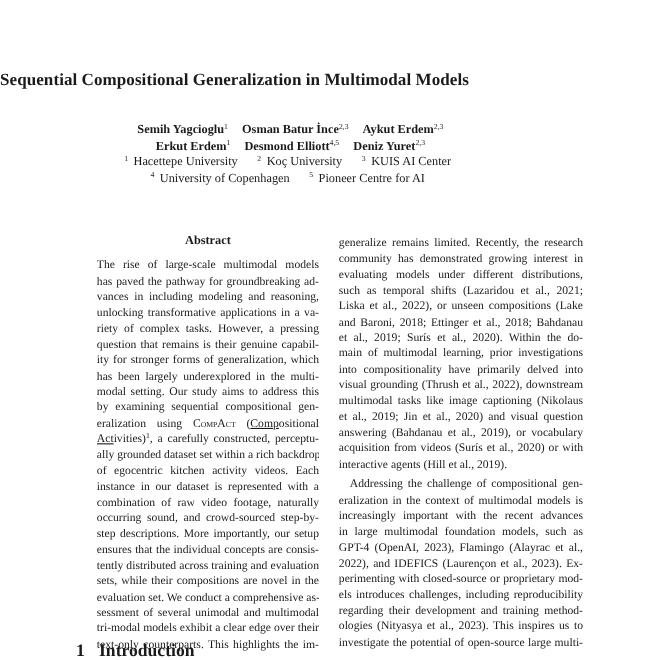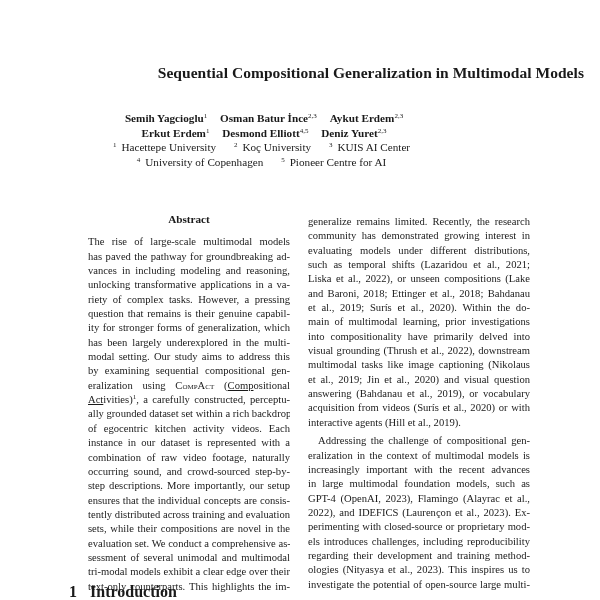--- a/index.html
+++ b/index.html
@@ -1,18 +1,18 @@
 <!DOCTYPE html>
 <html><head>
 <meta charset="utf-8">
 <style>
   html, body { margin: 0; padding: 0; background: #ffffff; }
   body { width: 600px; height: 600px; overflow: hidden; position: relative;
          font-family: "Liberation Serif", "DejaVu Serif", serif; color: #1a1a1a; }
-  .title { position: absolute; top: 64px; left: 0; width: 584px; text-align: right;
+  .title { position: absolute; top: 64px; left: 0; width: 584px; text-align: left;
            font-weight: bold; font-size: 15.5px; letter-spacing: 0.05px; }
   .authors { position: absolute; top: 111px; left: 0; width: 528px; text-align: center;
              font-size: 11.2px; line-height: 14.5px; }
   .authors .name { font-weight: bold; margin: 0 5px; }
   .authors sup { font-size: 7px; font-weight: normal; vertical-align: 4px; line-height: 0; }
   .affil span { margin: 0 5px; }
   .col { position: absolute; font-size: 10.6px; line-height: 14.35px; text-align: justify; }
   .col-left { left: 88px; width: 202px; top: 212px; }
   .col-right { left: 308px; width: 222px; top: 215px; }
   .abs-head { text-align: center; font-weight: bold; font-size: 11.2px; margin-bottom: 9px; }

